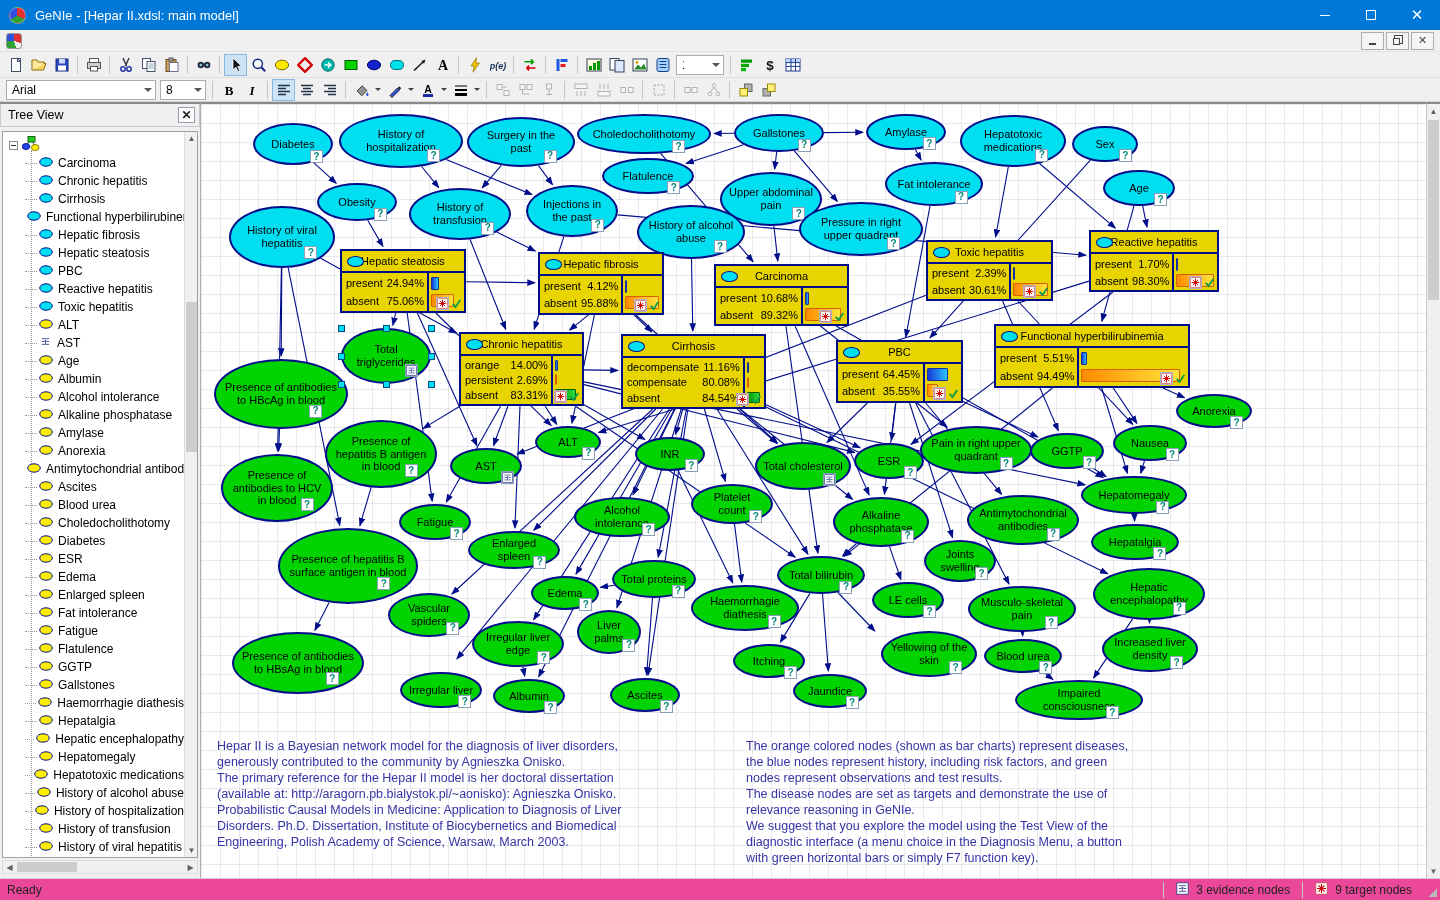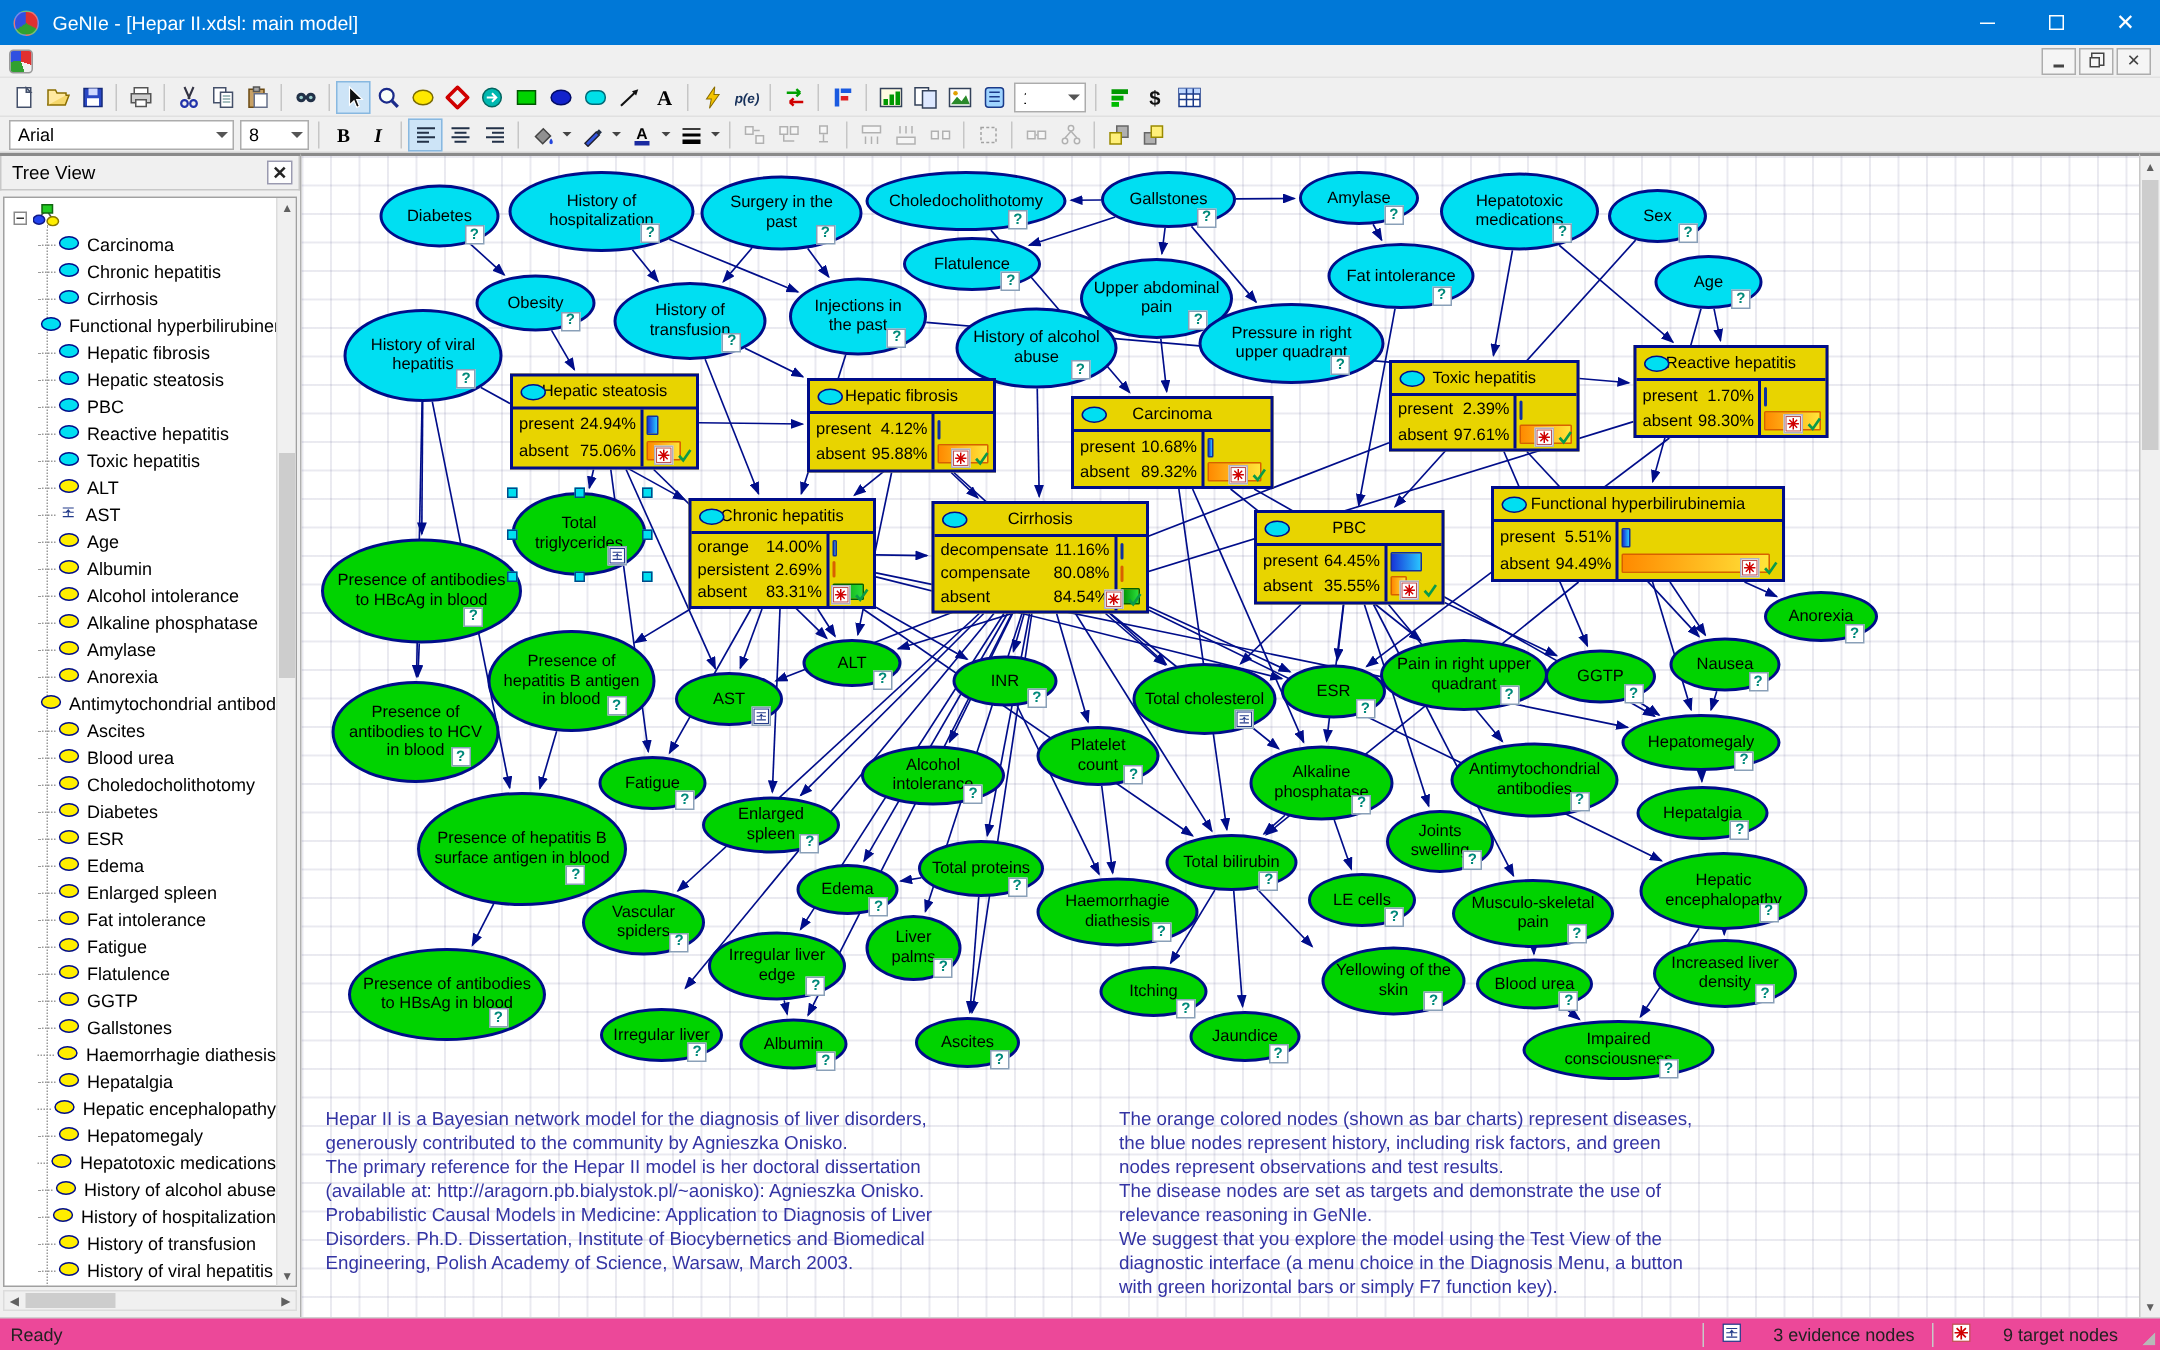--- a/index.html
+++ b/index.html
@@ -95,21 +95,21 @@
   .note { position:absolute; font-weight:normal; color:#3434a4; font-size:12.5px; line-height:16px; white-space:pre-line; }
 
   
   .canvas-scroll { position:absolute; right:0; top:102px; width:14px; height:776px; background:#f0f0f0; border-left:1px solid #c8c8c8; border-top:2px solid #8a8a8a;}
   .cs-arrow { position:absolute; left:0; width:13px; height:14px; color:#606060; font-size:8px; display:flex; align-items:center; justify-content:center;}
   .cs-thumb { position:absolute; left:1px; width:11px; top:16px; height:180px; background:#cdcdcd; }
 
   
   .statusbar { position:absolute; left:0; top:878px; width:1440px; height:22px; background:#ec4899; border-top:1px solid #d0d0d0; display:flex; align-items:center; font-size:12px; color:#222; }
   .sb-ready { padding-left:7px; flex:1; }
-  .sb-seg { display:flex; align-items:center; gap:21px; padding:0 12px; border-left:1px solid #c8c8c8; height:16px; }
+  .sb-seg { display:flex; align-items:center; gap:7px; padding:0 12px; border-left:1px solid #c8c8c8; height:16px; }
   .sb-seg svg { width:13px; height:13px; }
   .sb-grip { width:16px; height:100%; position:relative; }
   .sb-grip::after { content:""; position:absolute; right:3px; bottom:3px; width:9px; height:9px;
     background:linear-gradient(135deg, transparent 50%, #b8b8b8 50%); clip-path:polygon(100% 0,100% 100%,0 100%); }
 </style>
 </head>
 <body>
 
 <div id="app">
 
@@ -1097,21 +1097,21 @@
           <span>Toxic hepatitis</span>
         </div>
         <div class="dbody" style="height: 35px;">
           <div class="dleft">
             <div class="drow">
               <span class="st">present</span>
               <span class="pc">2.39%</span>
             </div>
             <div class="drow">
               <span class="st">absent</span>
-              <span class="pc">97.61%</span>
+              <span class="pc">30.61%</span>
             </div>
           </div>
           <div class="dbars" style="width: 48px;">
             <div class="bar blue" style="width: 2.39%;"></div>
             <div class="bar orange" style="width: 97.61%;"></div>
             <div class="corner-ics">
               <span class="cic">
                 <svg viewBox="0 0 16 16">
                   <rect x="1" y="1" width="14" height="14" fill="#fff" stroke="#c05050"></rect>
                   <g stroke="#d00000" stroke-width="1.4">

